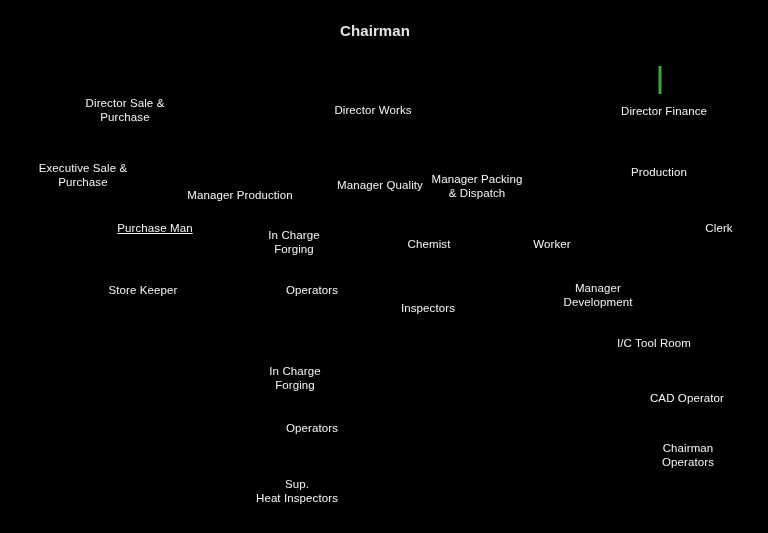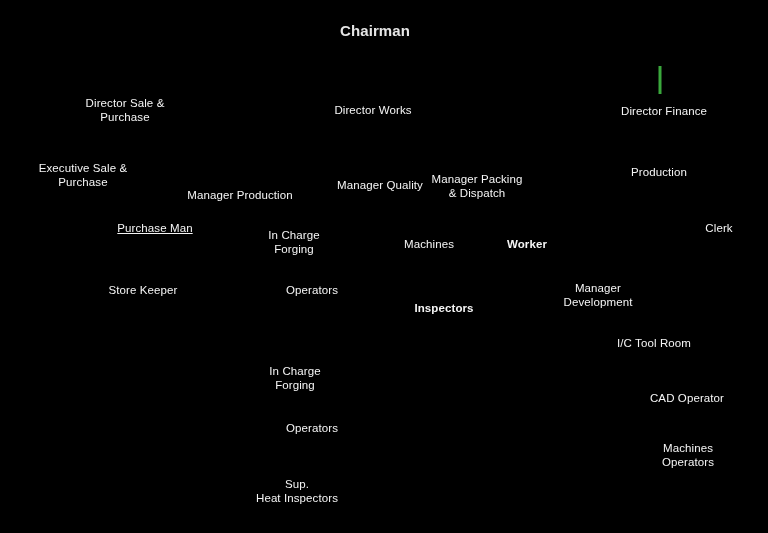--- a/index.html
+++ b/index.html
@@ -49,30 +49,30 @@
       <div class="node" style="left: 83px; top: 175px;">Executive Sale &amp;
 Purchase</div>
       <div class="node" style="left: 240px; top: 195px;">Manager Production</div>
       <div class="node" style="left: 380px; top: 185px;">Manager Quality</div>
       <div class="node" style="left: 477px; top: 186px;">Manager Packing
 &amp; Dispatch</div>
       <div class="node" style="left: 659px; top: 172px;">Production</div>
       <div class="node" style="left: 155px; top: 228px; text-decoration: underline;">Purchase Man</div>
       <div class="node" style="left: 294px; top: 242px;">In Charge
 Forging</div>
-      <div class="node" style="left: 429px; top: 244px;">Machines</div>
-      <div class="node" style="left: 527px; top: 244px; font-weight: bold;">Worker</div>
+      <div class="node" style="left: 429px; top: 244px;">Chemist</div>
+      <div class="node" style="left: 552px; top: 244px;">Worker</div>
       <div class="node" style="left: 719px; top: 228px;">Clerk</div>
       <div class="node" style="left: 143px; top: 290px;">Store Keeper</div>
       <div class="node" style="left: 312px; top: 290px;">Operators</div>
-      <div class="node" style="left: 444px; top: 308px; font-weight: bold;">Inspectors</div>
+      <div class="node" style="left: 428px; top: 308px;">Inspectors</div>
       <div class="node" style="left: 583px; top: 295px; margin-left: 15px;">Manager
 Development</div>
       <div class="node" style="left: 654px; top: 343px;">I/C Tool Room</div>
       <div class="node" style="left: 295px; top: 378px;">In Charge
 Forging</div>
       <div class="node" style="left: 687px; top: 398px;">CAD  Operator</div>
       <div class="node" style="left: 312px; top: 428px;">Operators</div>
-      <div class="node" style="left: 688px; top: 455px;">Machines Operators</div>
+      <div class="node" style="left: 688px; top: 455px;">Chairman Operators</div>
       <div class="node" style="left: 297px; top: 491px;">Sup.
 Heat Inspectors</div>
     </div>
 </div>
 
 </body></html>

